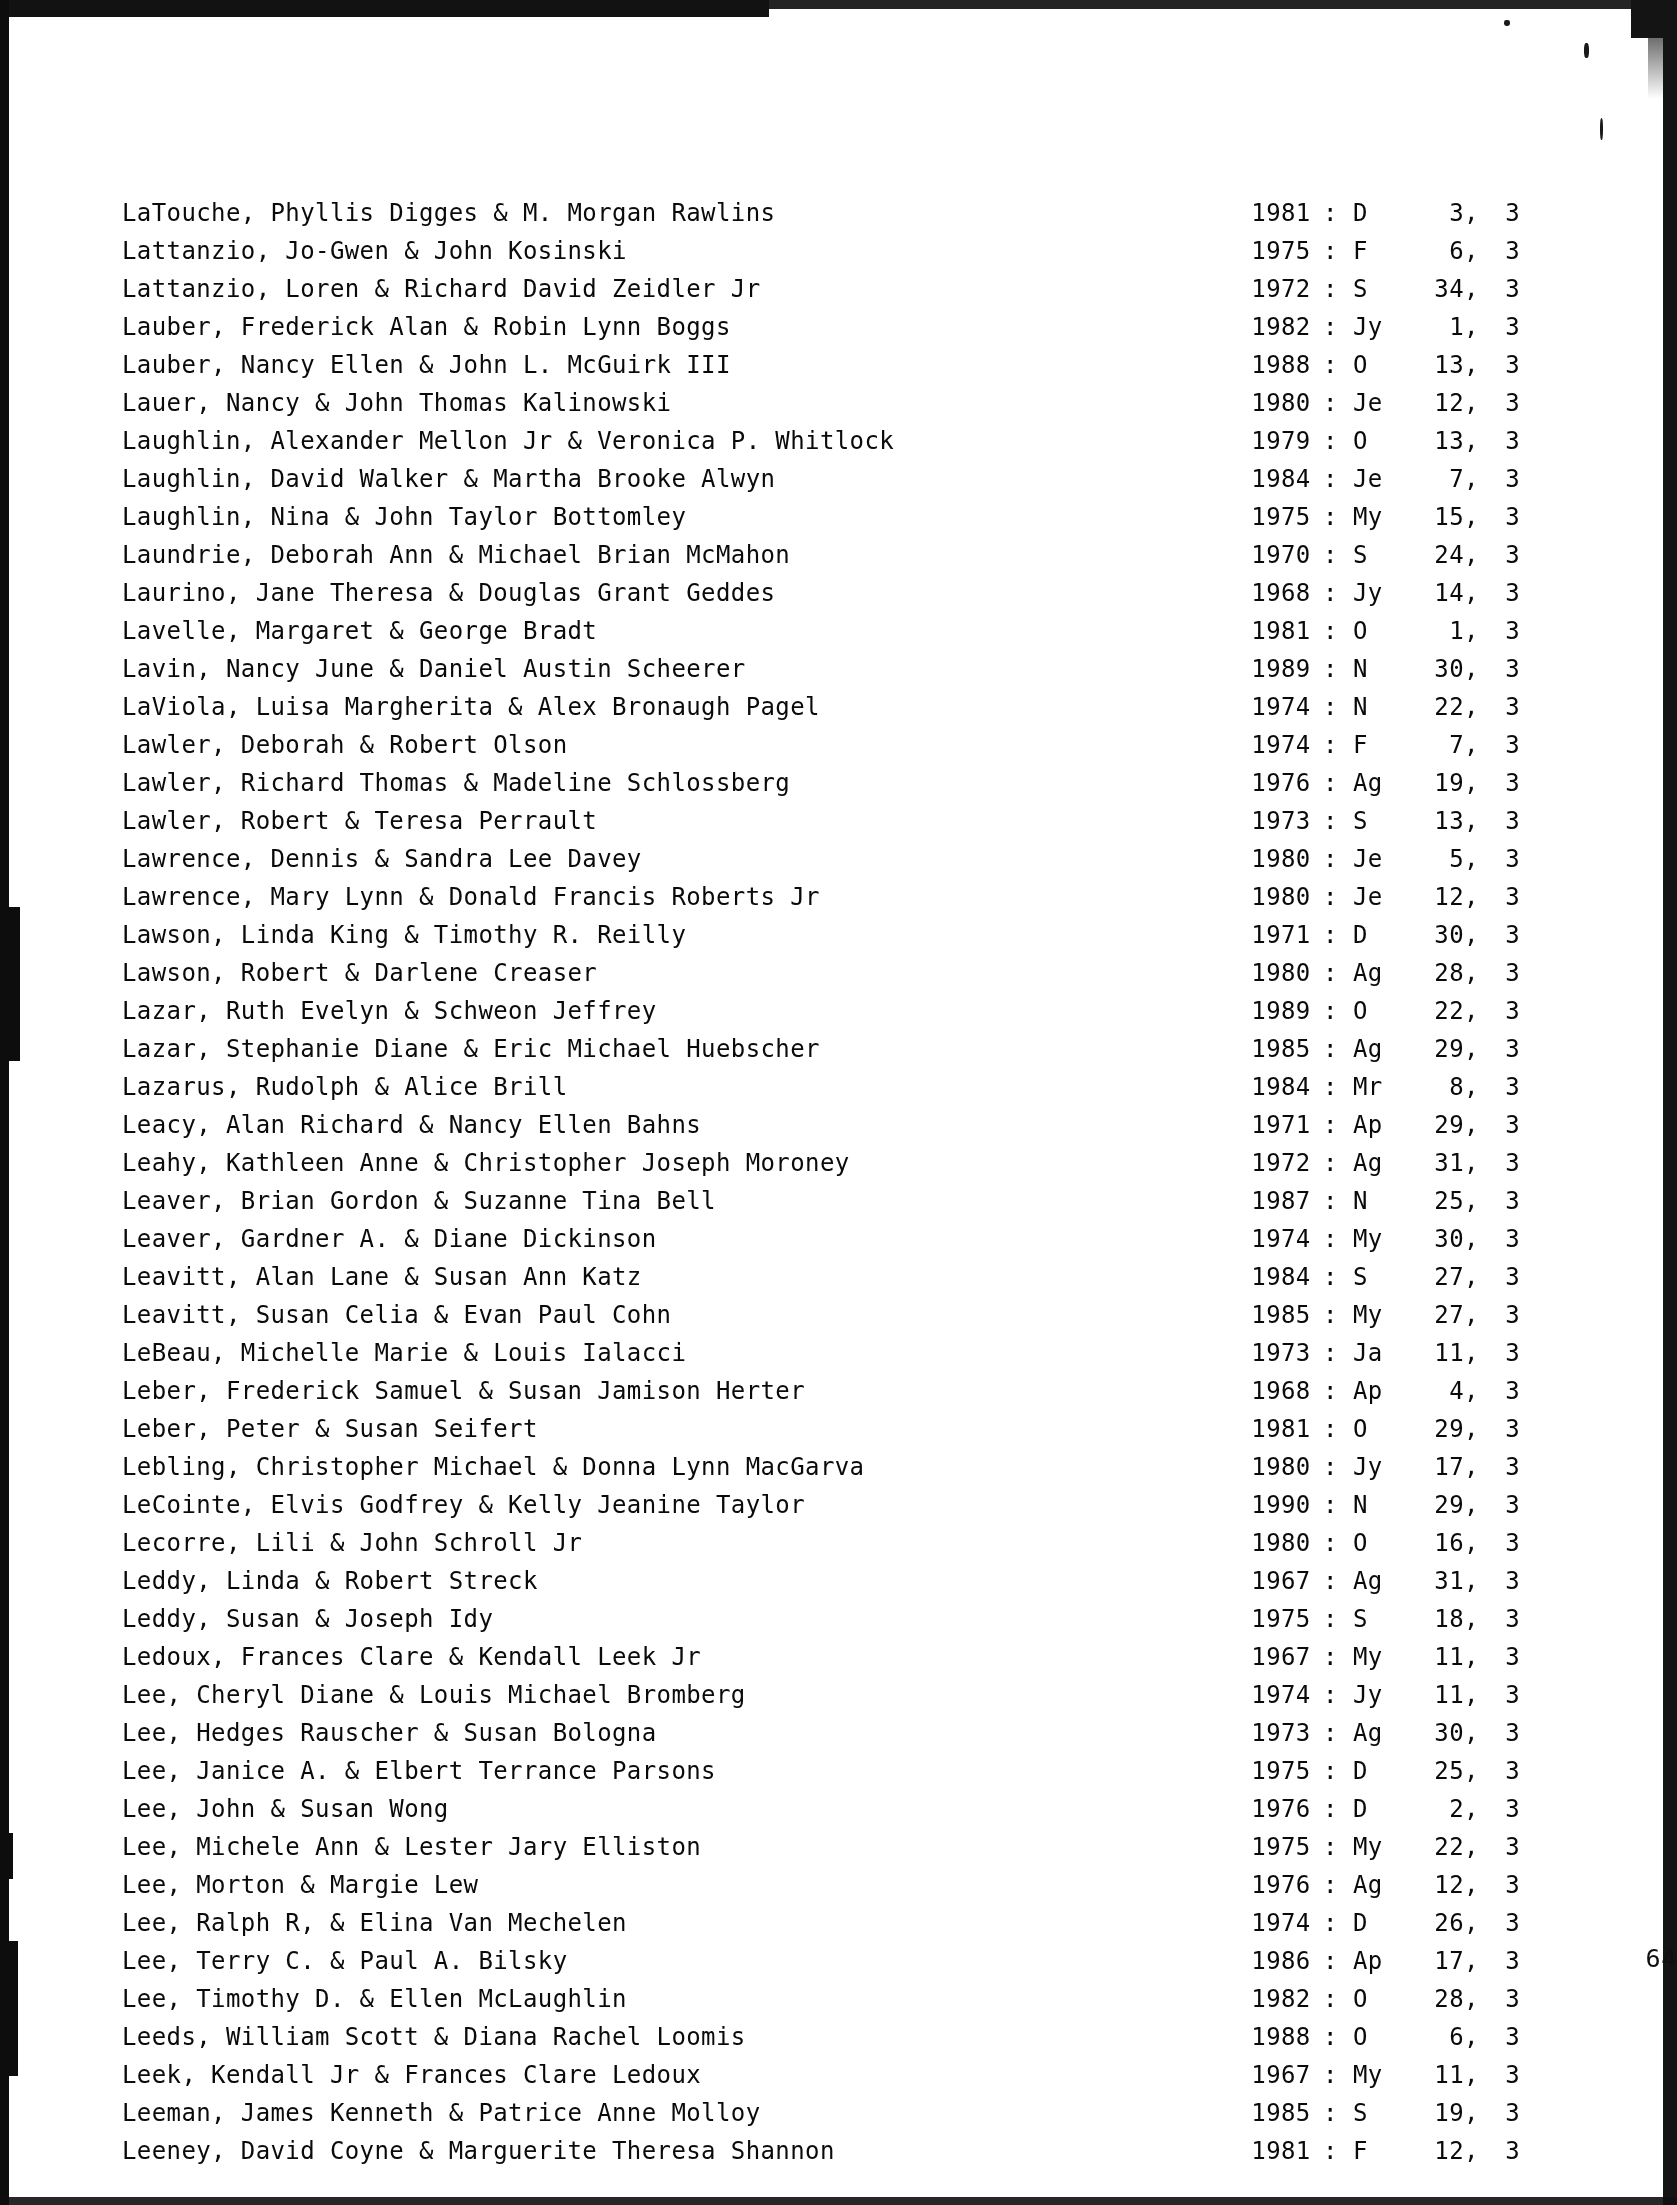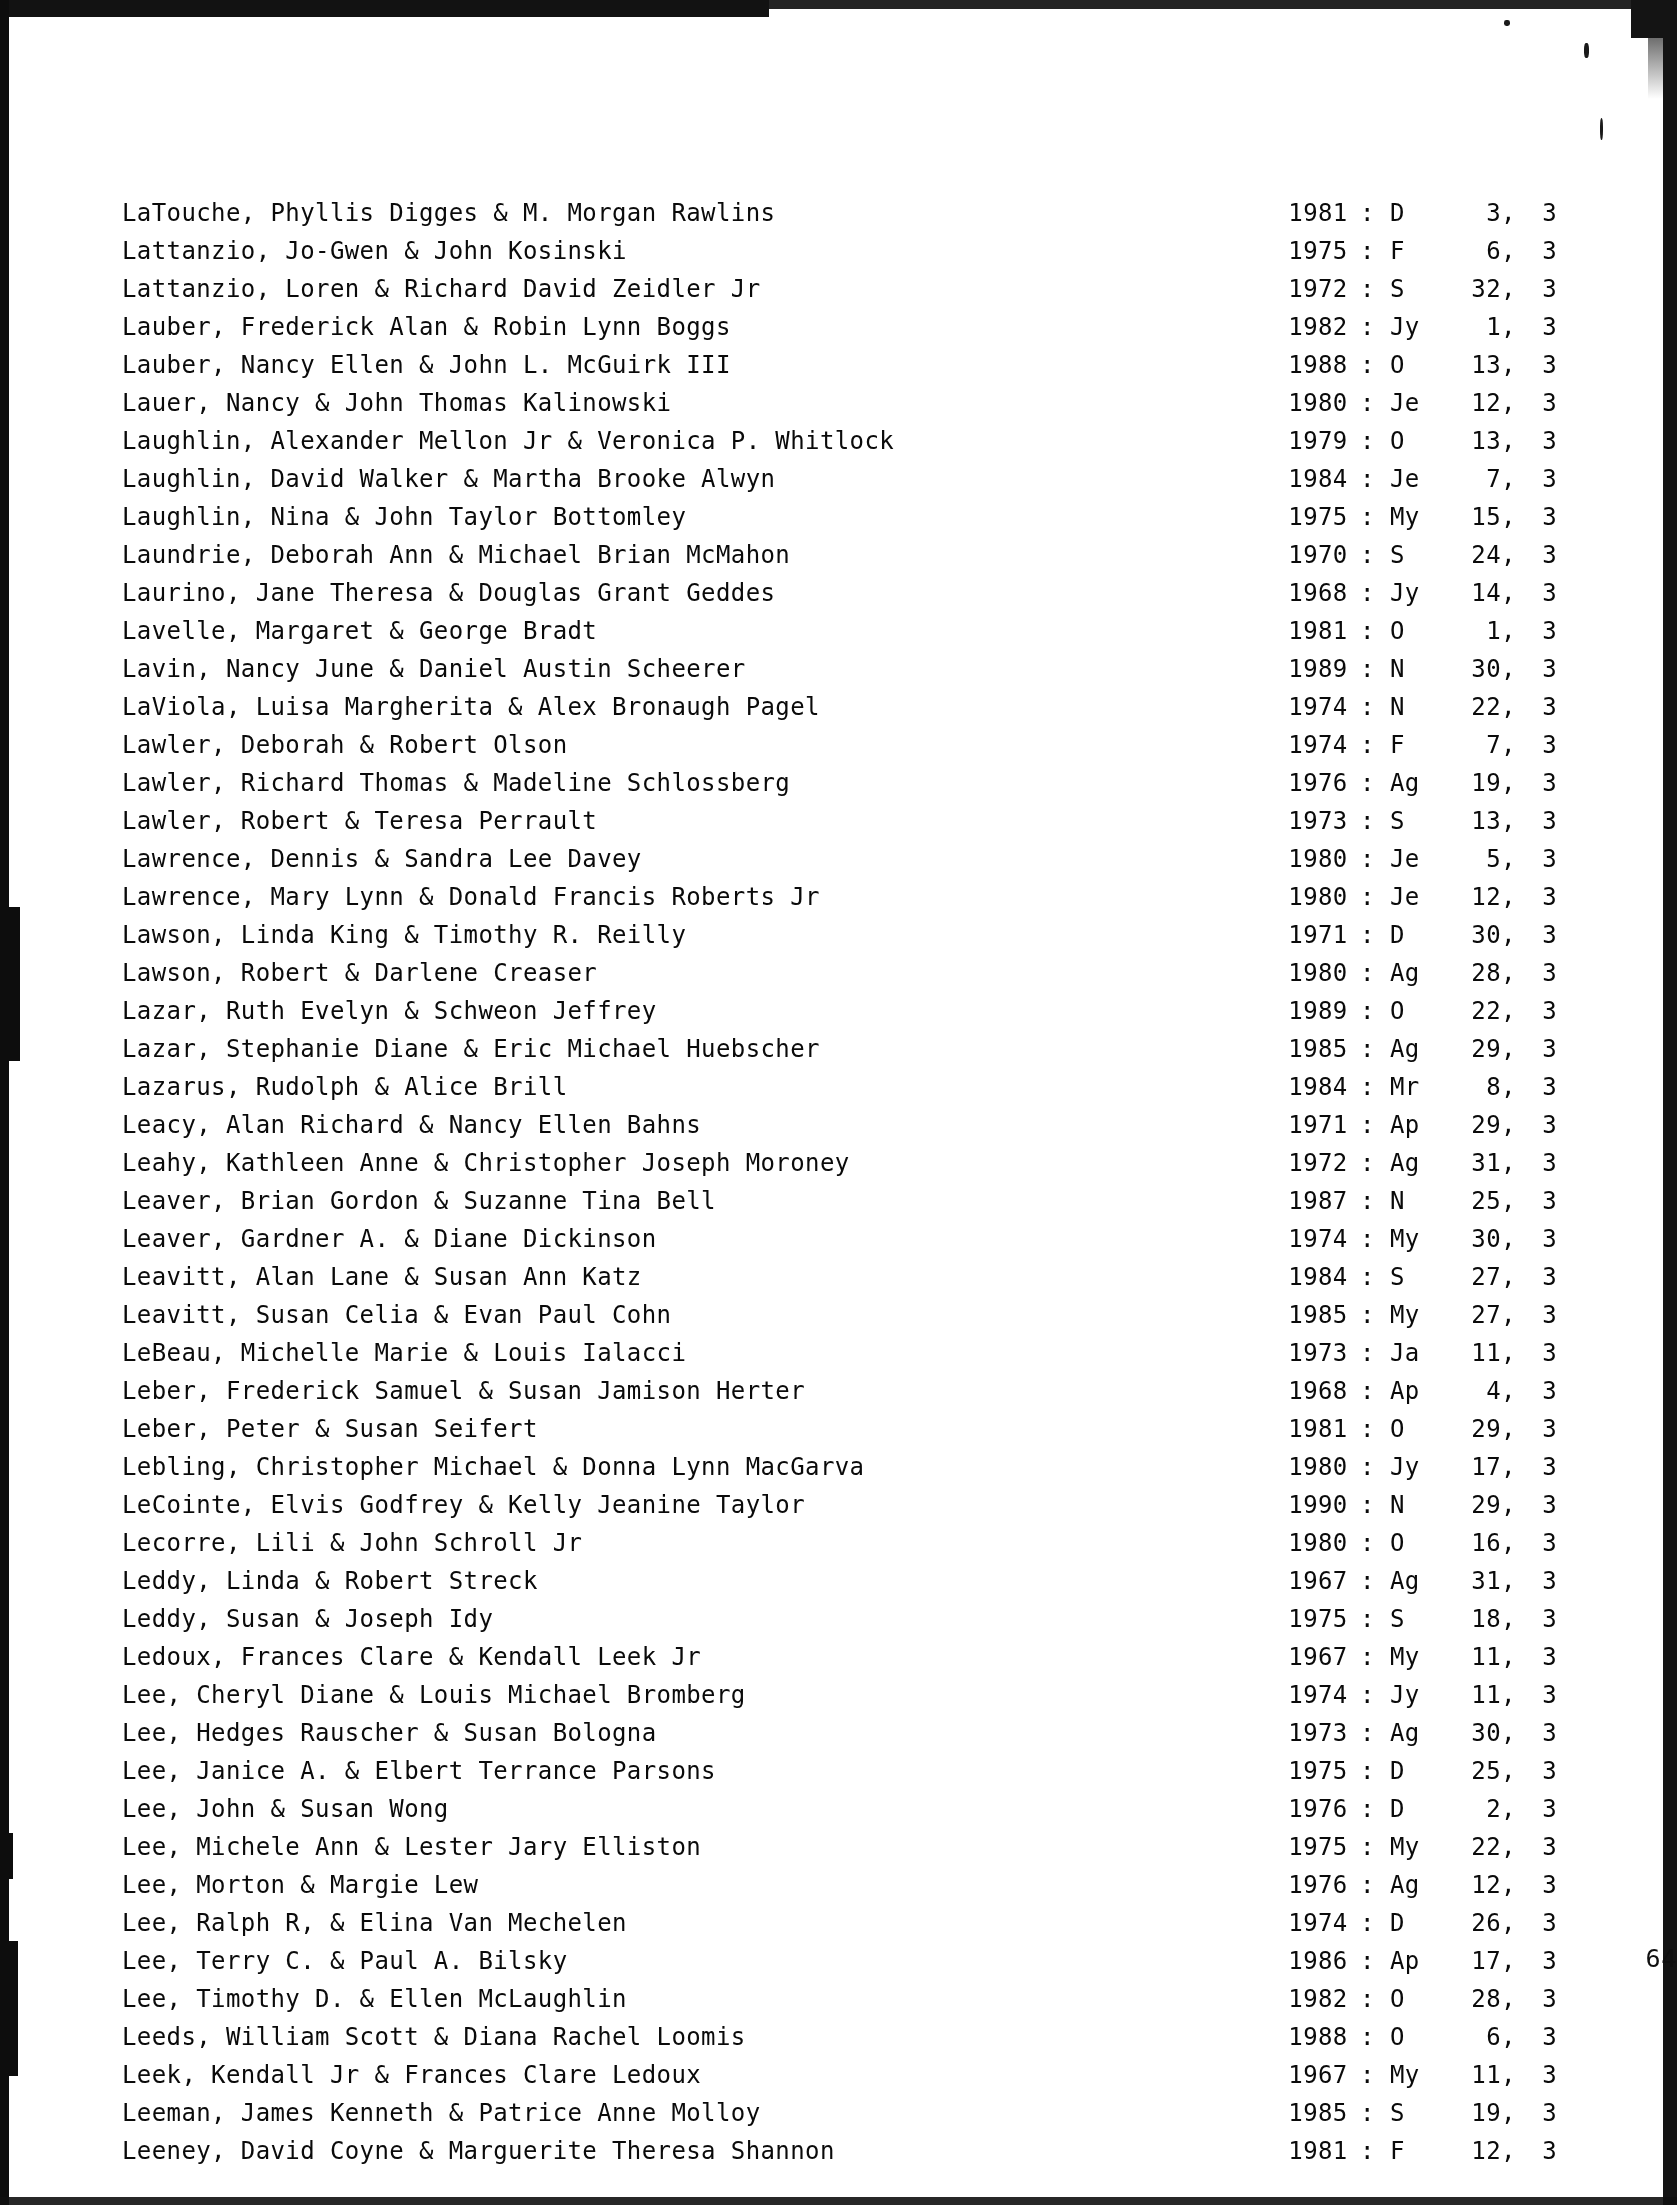--- a/index.html
+++ b/index.html
@@ -73,21 +73,20 @@
     left: 122px;
     top: 194px;
     width: 1439px;
   }
   .row {
     display: flex;
     align-items: baseline;
     height: 38px;
     line-height: 38px;
     white-space: nowrap;
-    gap: 37px;
   }
   .name-cell {
     width: 1117px;
     font-size: 24px;
     letter-spacing: 0.4px;
     color: #0a0a0a;
     overflow: visible;
   }
   .date-cell {
     font-size: 24px;
@@ -159,21 +158,21 @@
             <span class="d-comma">,</span>
             <span class="d-code">3</span>
           </div>
         </div>
         <div class="row">
           <div class="name-cell">Lattanzio, Loren &amp; Richard David Zeidler Jr</div>
           <div class="date-cell">
             <span class="d-year">1972</span>
             <span class="d-colon">:</span>
             <span class="d-mon">S</span>
-            <span class="d-day">32</span>
+            <span class="d-day">34</span>
             <span class="d-comma">,</span>
             <span class="d-code">3</span>
           </div>
         </div>
         <div class="row">
           <div class="name-cell">Lauber, Frederick Alan &amp; Robin Lynn Boggs</div>
           <div class="date-cell">
             <span class="d-year">1982</span>
             <span class="d-colon">:</span>
             <span class="d-mon">Jy</span>

